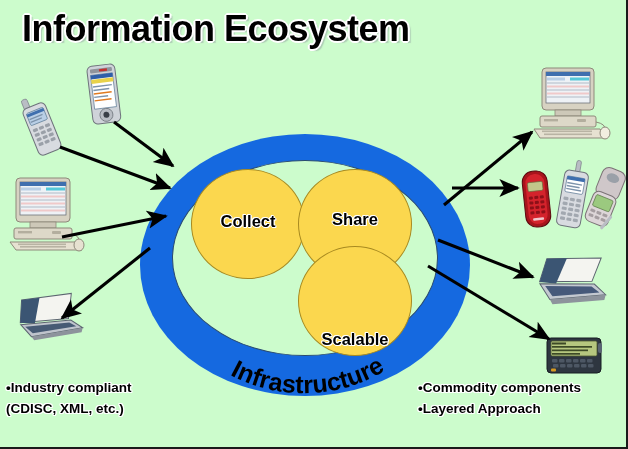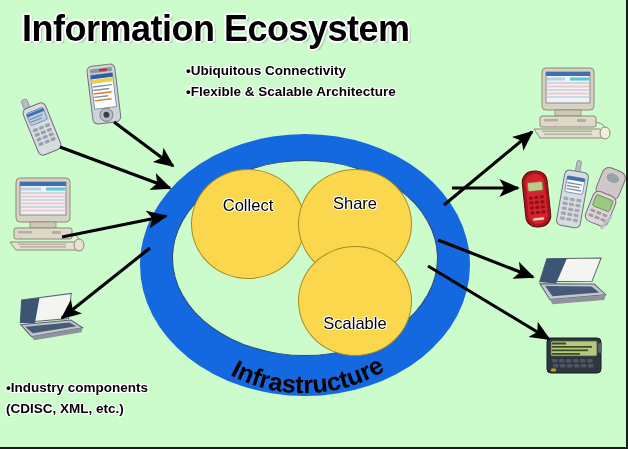--- a/index.html
+++ b/index.html
@@ -108,27 +108,28 @@
     background: #fbd74e;
     border: 1px solid #a88a20;
     border-radius: 50%;
     box-sizing: border-box;
   }
   .lobe-label {
     position: absolute;
     width: 100%;
     text-align: center;
     font-size: 16.5px;
-    font-weight: normal;
+    font-weight: bold;
     color: #000000;
     text-shadow:
       1.1px 0 0 #ffffff, -1.1px 0 0 #ffffff,
       0 1.1px 0 #ffffff, 0 -1.1px 0 #ffffff,
       1px 1px 0 #ffffff, -1px -1px 0 #ffffff;
     white-space: nowrap;
+    margin-top: 16px;
   }
 
   #lobe-collect { left: 191px; top: 169px; width: 114px; height: 110px; z-index: 6; }
   #lobe-collect .lobe-label { top: 26px; }
 
   #lobe-share   { left: 298px; top: 169px; width: 114px; height: 110px; z-index: 7; }
   #lobe-share .lobe-label { top: 24px; }
 
   #lobe-store   { left: 191px; top: 246px; width: 114px; height: 110px; z-index: 8; }
   #lobe-store .lobe-label { top: 67px; }
@@ -154,30 +155,30 @@
   .device { position: absolute; z-index: 3; }
   .device svg { display: block; overflow: visible; }
 </style>
 </head>
 <body>
 
 <div id="slide">
 
   <div id="title">Information Ecosystem</div>
 
-  <div class="bullets" id="bullets-top">
-    <div>•Ubiquitous Connectivity</div>
-    <div>•Flexible &amp; Scalable Architecture</div>
-  </div>
 
   <div class="bullets" id="bullets-bl">
-    <div>•Industry components</div>
+    <div>•Industry compliant</div>
     <div>(CDISC, XML, etc.)</div>
   </div>
 
+  <div class="bullets" id="bullets-br">
+    <div>•Commodity components</div>
+    <div>•Layered Approach</div>
+  </div>
 
   <div id="ring-outer">
     <div id="ring-inner"></div>
   </div>
 
   <div class="lobe" id="lobe-collect">
     <div class="lobe-label">Collect</div>
   </div>
   <div class="lobe" id="lobe-share">
     <div class="lobe-label">Share</div>

